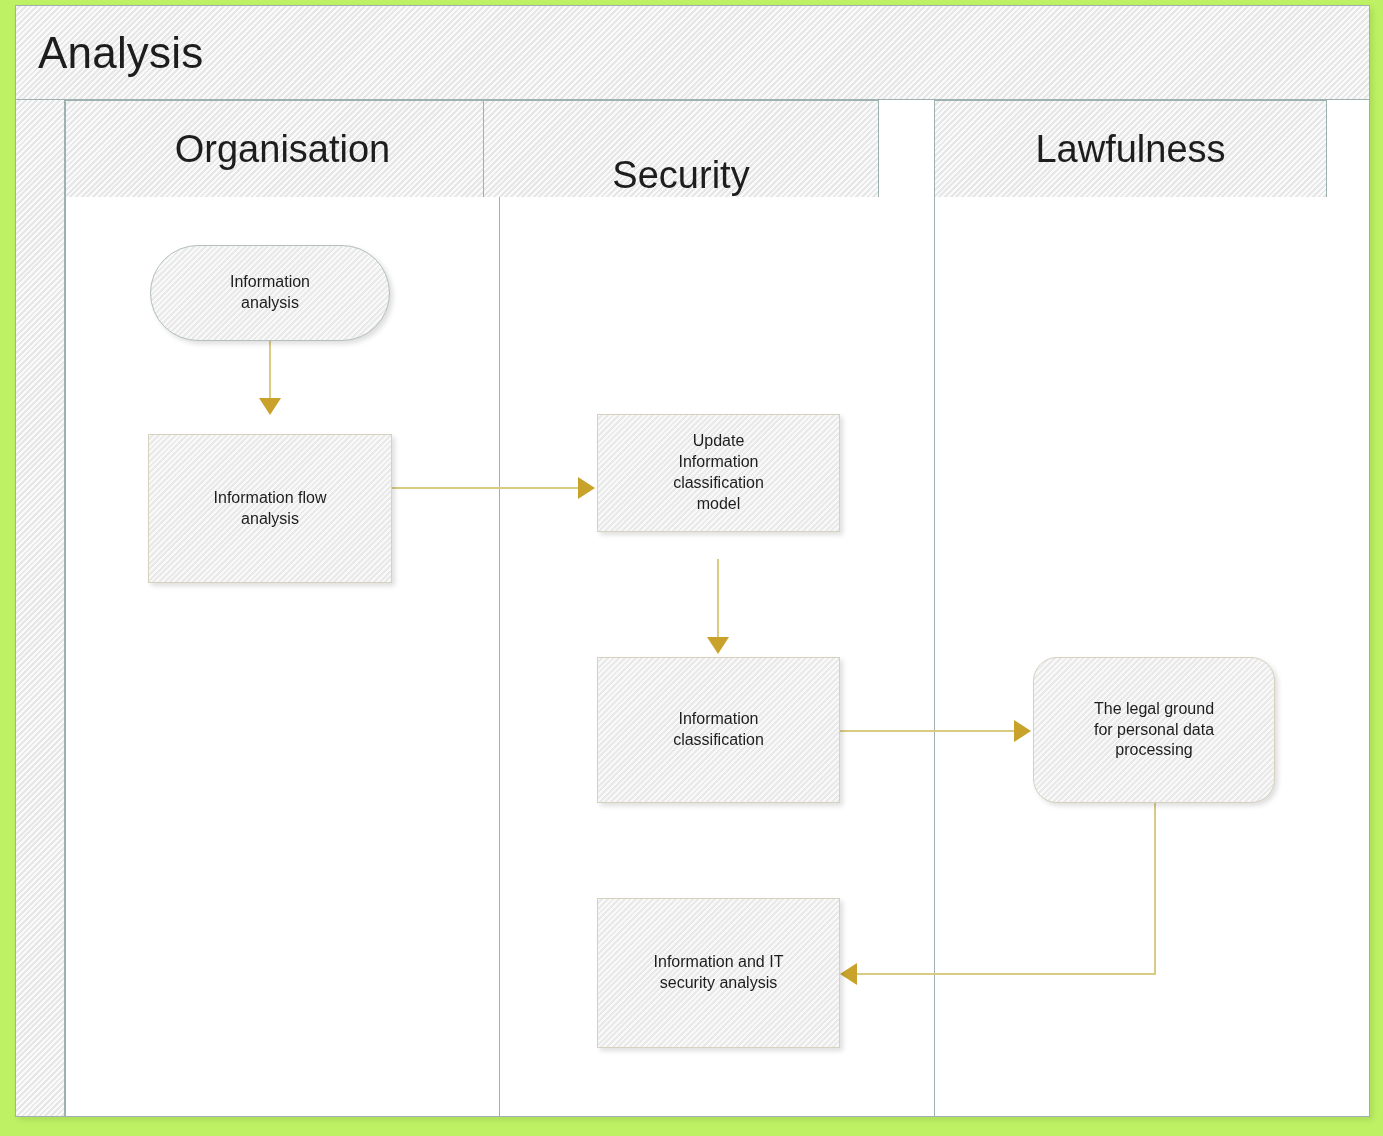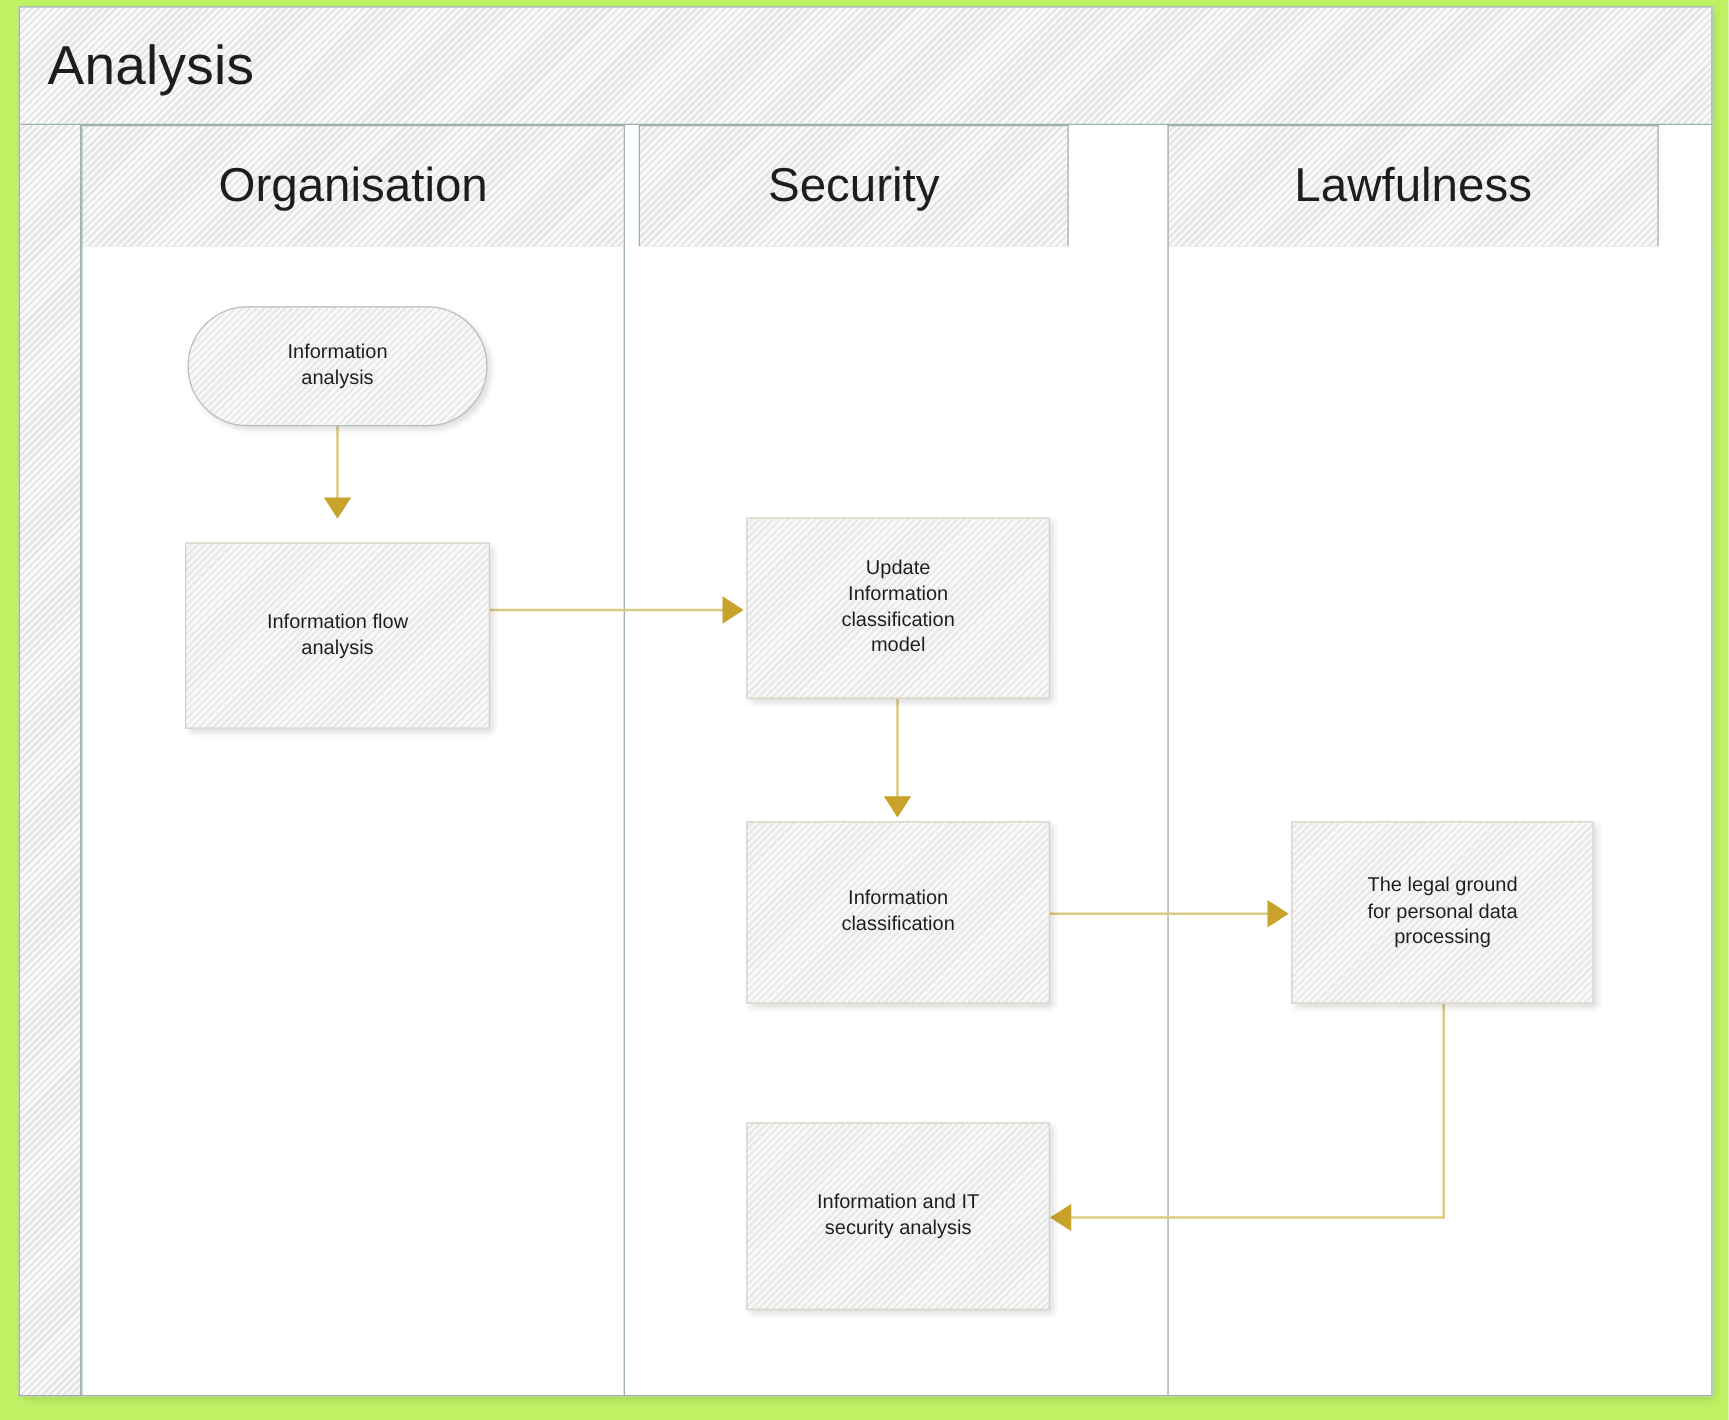--- a/index.html
+++ b/index.html
@@ -92,21 +92,21 @@
     align-items: center;
     justify-content: center;
   }
   .lane-header-label {
     font-size: 38px;
     color: #1d1d1d;
     white-space: nowrap;
   }
 
   #lane-header-0 { left: 65px;  width: 435px; }
-  #lane-header-1 { left: 511px; width: 344px; }
+  #lane-header-1 { left: 483px; width: 396px; align-items: flex-end; }
   #lane-header-2 { left: 934px; width: 393px; }
 
   
   .lane-body {
     position: absolute;
     top: 197px;
     height: 920px;
     border: 1px solid #9fb0b0;
     border-top: none;
     box-sizing: border-box;
@@ -223,33 +223,33 @@
   <div class="node terminator" style="left:150px; top:245px; width:240px; height:96px;">
     <span class="node-label">Information
 analysis</span>
   </div>
 
   <div class="node process" style="left:148px; top:414px; width:244px; height:149px;margin-top:20px;">
     <span class="node-label">Information flow
 analysis</span>
   </div>
 
-  <div class="node process" style="left:597px; top:414px; width:243px; height:145px;">
+  <div class="node process" style="left:597px; top:414px; width:243px; height:118px;">
     <span class="node-label">Update
 Information
 classification
 model</span>
   </div>
 
   <div class="node process" style="left:597px; top:657px; width:243px; height:146px;">
     <span class="node-label">Information
 classification</span>
   </div>
 
-  <div class="node process" style="left:1033px; top:657px; width:242px; height:146px;">
+  <div class="node process" style="left:1033px; top:657px; width:242px; height:146px;border-radius:24px;">
     <span class="node-label">The legal ground
 for personal data
 processing</span>
   </div>
 
   <div class="node process" style="left:597px; top:898px; width:243px; height:150px;">
     <span class="node-label">Information and IT
 security analysis</span>
   </div>
 

